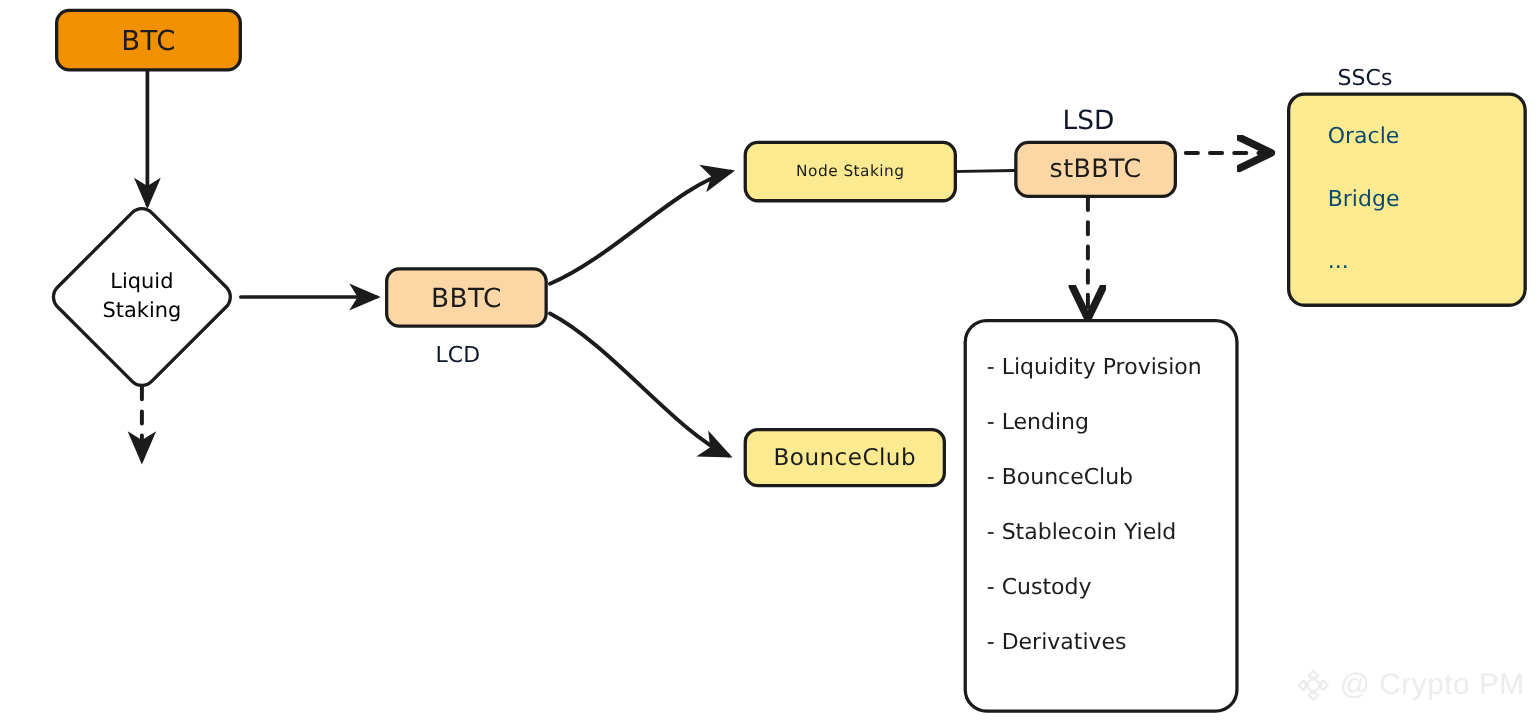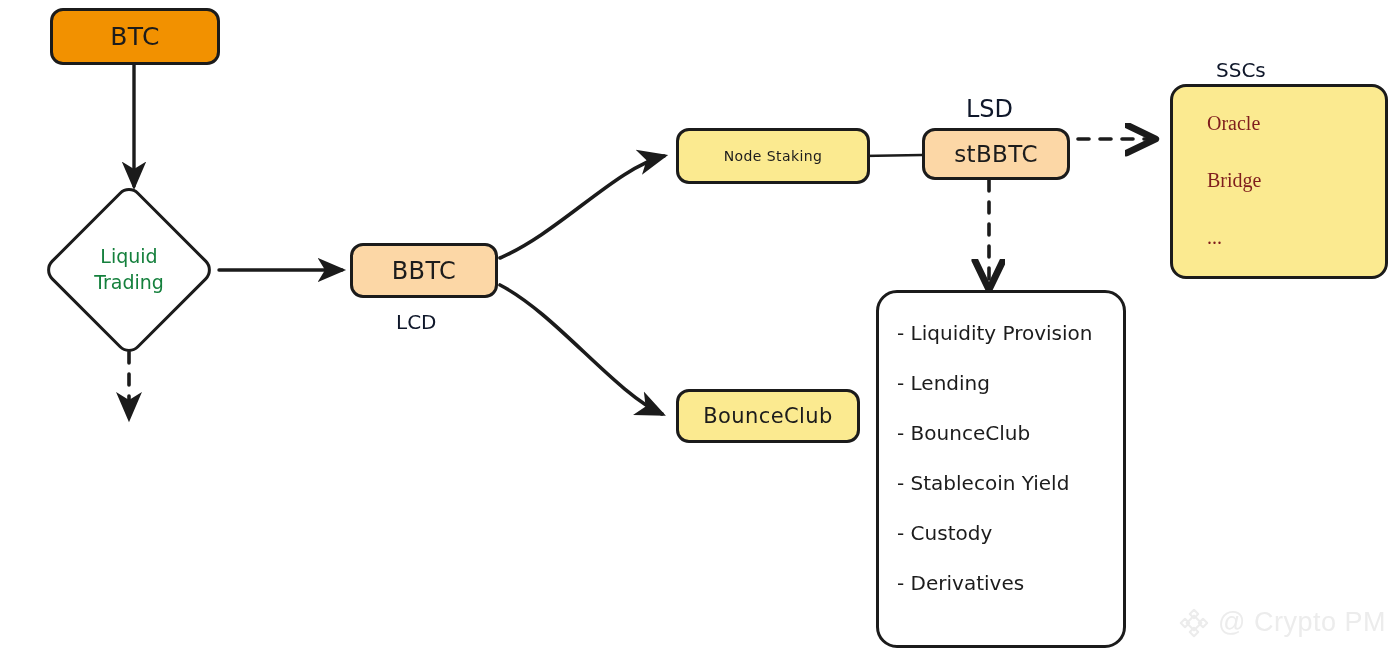--- a/index.html
+++ b/index.html
@@ -61,21 +61,21 @@
     border-radius: 14px;
     transform: translate(-50%, -50%) rotate(45deg);
   }
   .diamond-shape.white  { background: #ffffff; }
   .diamond-shape.yellow { background: #FBEA90; }
   .diamond-label {
     position: relative;
     z-index: 2;
     text-align: center;
     line-height: 1.35;
-    color: #15803d;
+    color: #000000;
   }
 
   .edge-label {
     position: absolute;
     color: #0f172a;
     white-space: nowrap;
   }
 
   .list-box {
     position: absolute;
@@ -95,25 +95,24 @@
 
   .ssc-list {
     position: absolute;
     box-sizing: border-box;
     border: 3px solid #1b1b1b;
     border-radius: 16px;
     background: #FBEA90;
     padding: 26px 0 0 34px;
   }
   .ssc-item {
-    color: #7f1d1d;
+    color: #0c4a6e;
     line-height: 1;
     margin-bottom: 37px;
     white-space: nowrap;
-    font-family: Liberation Serif, serif;
   }
 
   .watermark {
     position: absolute;
     right: 14px;
     bottom: 18px;
     display: flex;
     align-items: center;
     gap: 9px;
     color: #ececec;
@@ -157,21 +156,21 @@
   </svg>
 
   <div class="node box orange" style="left:50px; top:8px; width:170px; height:57px; font-size:25px;">
     <span>BTC</span>
   </div>
 
   <div class="diamond-wrap" style="left:42px; top:188px; width:174px; height:164px;">
     <div class="diamond-shape white" style="width:118px; height:118px;"></div>
     <div class="diamond-label" style="font-size:19px;">
       <div>Liquid</div>
-      <div>Trading</div>
+      <div>Staking</div>
     </div>
   </div>
 
 
   <div class="node box peach" style="left:350px; top:243px; width:148px; height:55px; font-size:24px;">
     <span>BBTC</span>
   </div>
   <div class="edge-label" style="left:396px; top:310px; font-size:20px;">LCD</div>
 
   <div class="node box yellow" style="left:676px; top:128px; width:194px; height:56px; font-size:14px;">

